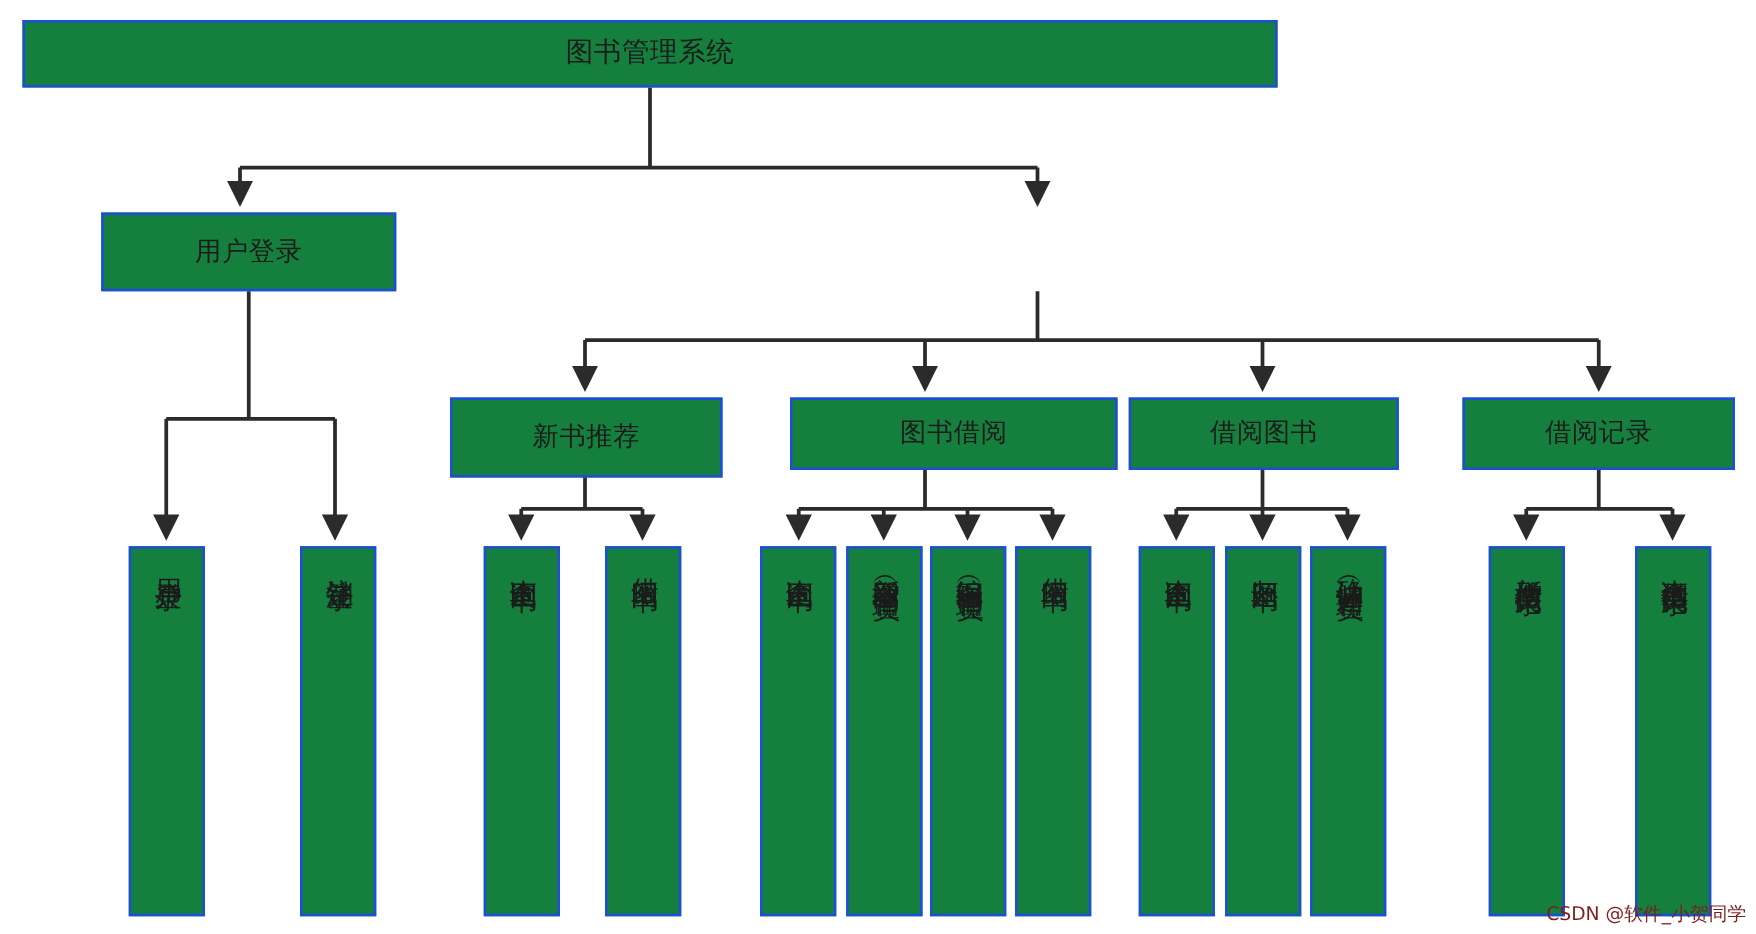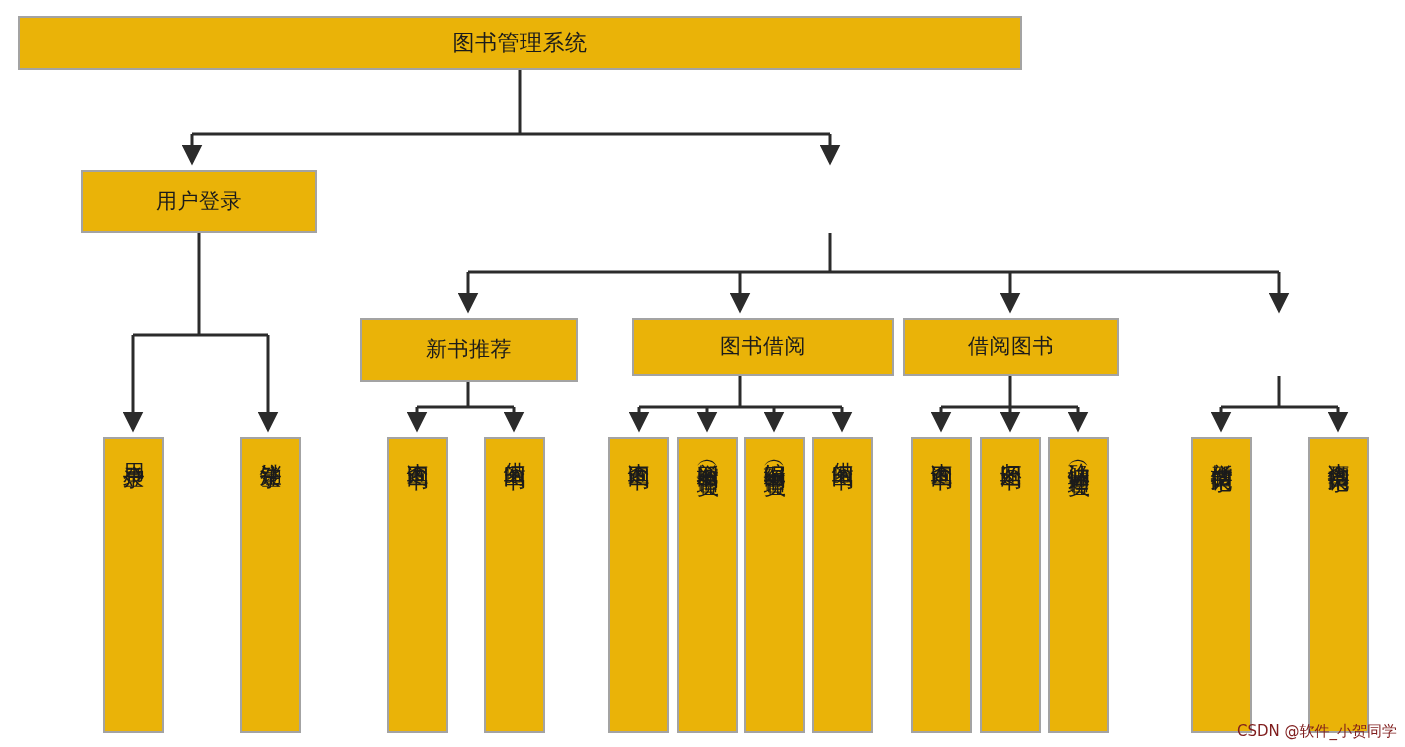--- a/index.html
+++ b/index.html
@@ -20,22 +20,22 @@
     position: absolute;
     left: 0;
     top: 0;
     width: 1405px;
     height: 747px;
     pointer-events: none;
   }
   .node {
     position: absolute;
     box-sizing: border-box;
-    border: 2px solid #a3a3a3;
-    background: #eab308;
+    border: 2px solid #1d4ed8;
+    background: #15803d;
     display: flex;
     align-items: center;
     justify-content: center;
     color: #1b1b1b;
     z-index: 2;
   }
   .node .label {
     display: block;
     text-align: center;
     letter-spacing: 0.5px;
@@ -139,20 +139,23 @@
   </div>
 
   <div class="node horizontal" style="left:632px; top:318px; width:262px; height:58px;">
     <span class="label">图书借阅</span>
   </div>
 
   <div class="node horizontal" style="left:903px; top:318px; width:216px; height:58px;">
     <span class="label">借阅图书</span>
   </div>
 
+  <div class="node horizontal" style="left:1170px; top:318px; width:218px; height:58px;">
+    <span class="label">借阅记录</span>
+  </div>
 
   <div class="node vertical" style="left:103px; top:437px; width:61px; height:296px;">
     <span class="label">用户登录</span>
   </div>
 
   <div class="node vertical" style="left:240px; top:437px; width:61px; height:296px;">
     <span class="label">注销登录</span>
   </div>
 
   <div class="node vertical" style="left:387px; top:437px; width:61px; height:296px;">

